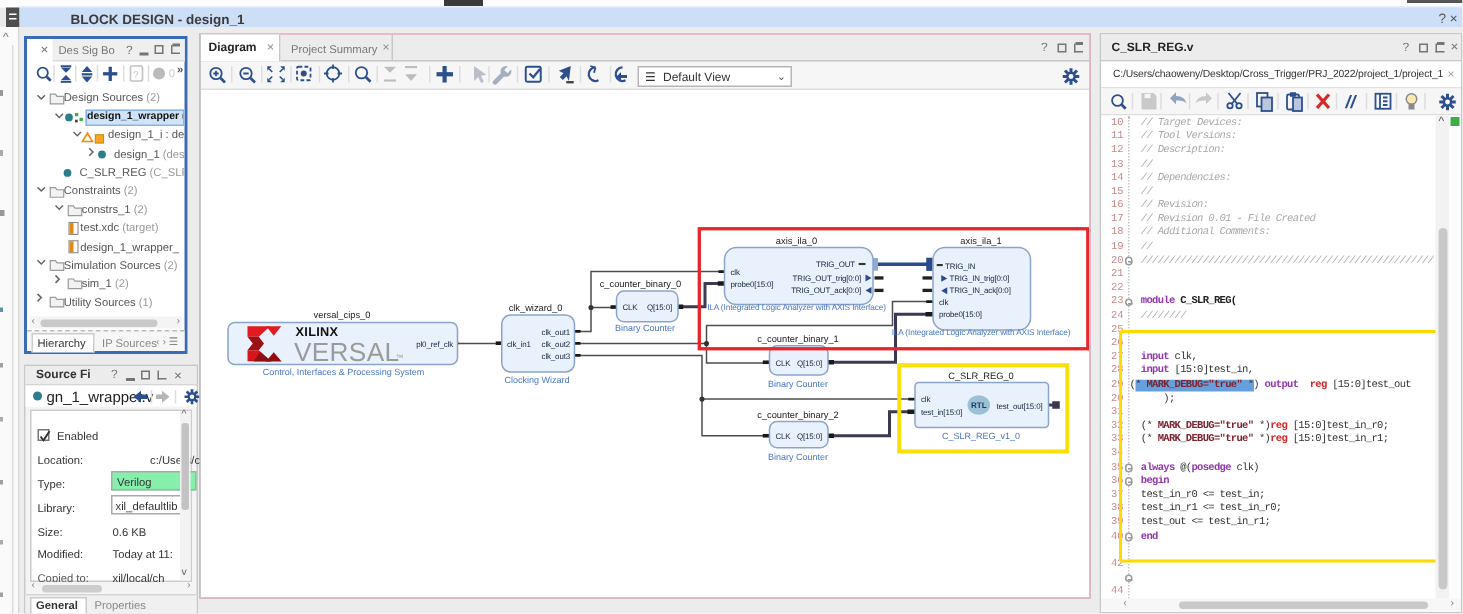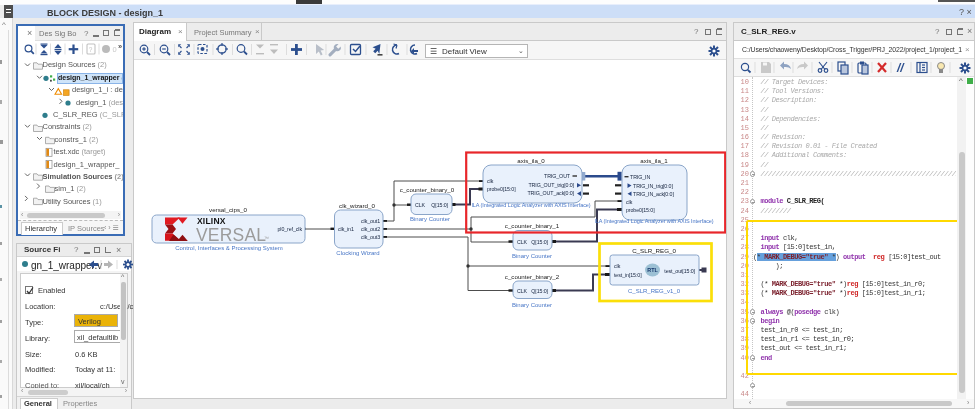--- a/index.html
+++ b/index.html
@@ -129,21 +129,21 @@
     </svg>
     <div class="abs" style="left:24.5px;top:1px;">Design Sources <span style="color:#999">(2)</span></div>
     <div class="abs" style="left:39px;top:14px;width:66px;height:11px;background:#cfe4f9;border:1px solid #8ab4e8;font-weight:bold;color:#111;overflow:hidden;font-size:7px;">design_1_wrapper (d</div>
     <div class="abs" style="left:54px;top:26px;">design_1_i : desig</div>
     <div class="abs" style="left:58px;top:38.5px;">design_1 <span style="color:#999">(desig</span></div>
     <div class="abs" style="left:35px;top:51px;">C_SLR_REG <span style="color:#999">(C_SLR_R</span></div>
     <div class="abs" style="left:24.5px;top:63px;">Constraints <span style="color:#999">(2)</span></div>
     <div class="abs" style="left:36.5px;top:75.5px;">constrs_1 <span style="color:#999">(2)</span></div>
     <div class="abs" style="left:35.5px;top:88px;">test.xdc <span style="color:#999">(target)</span></div>
     <div class="abs" style="left:35.5px;top:100.5px;">design_1_wrapper_</div>
-    <div class="abs" style="left:24.5px;top:112.5px;font-weight:bold;">Simulation Sources <span style="color:#999">(2)</span></div>
+    <div class="abs" style="left:24.5px;top:112.5px;">Simulation Sources <span style="color:#999">(2)</span></div>
     <div class="abs" style="left:36.5px;top:125px;">sim_1 <span style="color:#999">(2)</span></div>
     <div class="abs" style="left:24.5px;top:137.5px;">Utility Sources <span style="color:#999">(1)</span></div>
   </div>
 
   <div class="abs" style="left:2px;top:185px;width:101px;height:8px;background:#f4f4f4;">
     <span class="abs" style="left:1px;top:0px;color:#888;font-size:7px;">‹</span>
     <span class="abs" style="right:1px;top:0px;color:#888;font-size:7px;">›</span>
     <div class="abs" style="left:7px;top:1.5px;width:78px;height:5px;background:#c9c9c9;border-radius:3px;"></div>
   </div>
 
@@ -187,21 +187,21 @@
 
   <div class="abs" style="left:3px;top:29px;width:108px;height:115px;background:#fff;border:1px solid #ccc;font-size:7.5px;color:#333;">
     <div class="abs" style="left:4px;top:12px;width:8px;height:8px;border:1px solid #777;background:#fff;"></div>
     <svg class="abs" style="left:5px;top:13px;" width="8" height="8">
         <path d="M1,4 l2,2.5 L7,0.5" stroke="#333" fill="none" stroke-width="1.3"></path>
       </svg>
     <span class="abs" style="left:17px;top:12px;">Enabled</span>
     <span class="abs" style="left:4px;top:28px;">Location:</span>
       <span class="abs" style="left:54px;top:28px;margin-left:25px;">c:/Users/cha</span>
     <span class="abs" style="left:4px;top:44px;">Type:</span>
-    <div class="abs" style="left:53px;top:40px;width:44px;height:13px;background:#eab308;border:1px solid #aaa;">
+    <div class="abs" style="left:53px;top:40px;width:57px;height:13px;background:#86efac;border:1px solid #aaa;">
         <span class="abs" style="left:3px;top:2px;">Verilog</span>
       </div>
     <span class="abs" style="left:4px;top:60px;">Library:</span>
     <div class="abs" style="left:53px;top:56px;width:51px;height:13px;background:#fff;border:1px solid #aaa;">
         <span class="abs" style="left:2px;top:2px;">xil_defaultlib</span>
       </div>
     <span class="abs" style="left:4px;top:76px;">Size:</span>
       <span class="abs" style="left:54px;top:76px;">0.6 KB</span>
     <span class="abs" style="left:4px;top:91px;">Modified:</span>
       <span class="abs" style="left:54px;top:91px;">Today at 11:</span>

